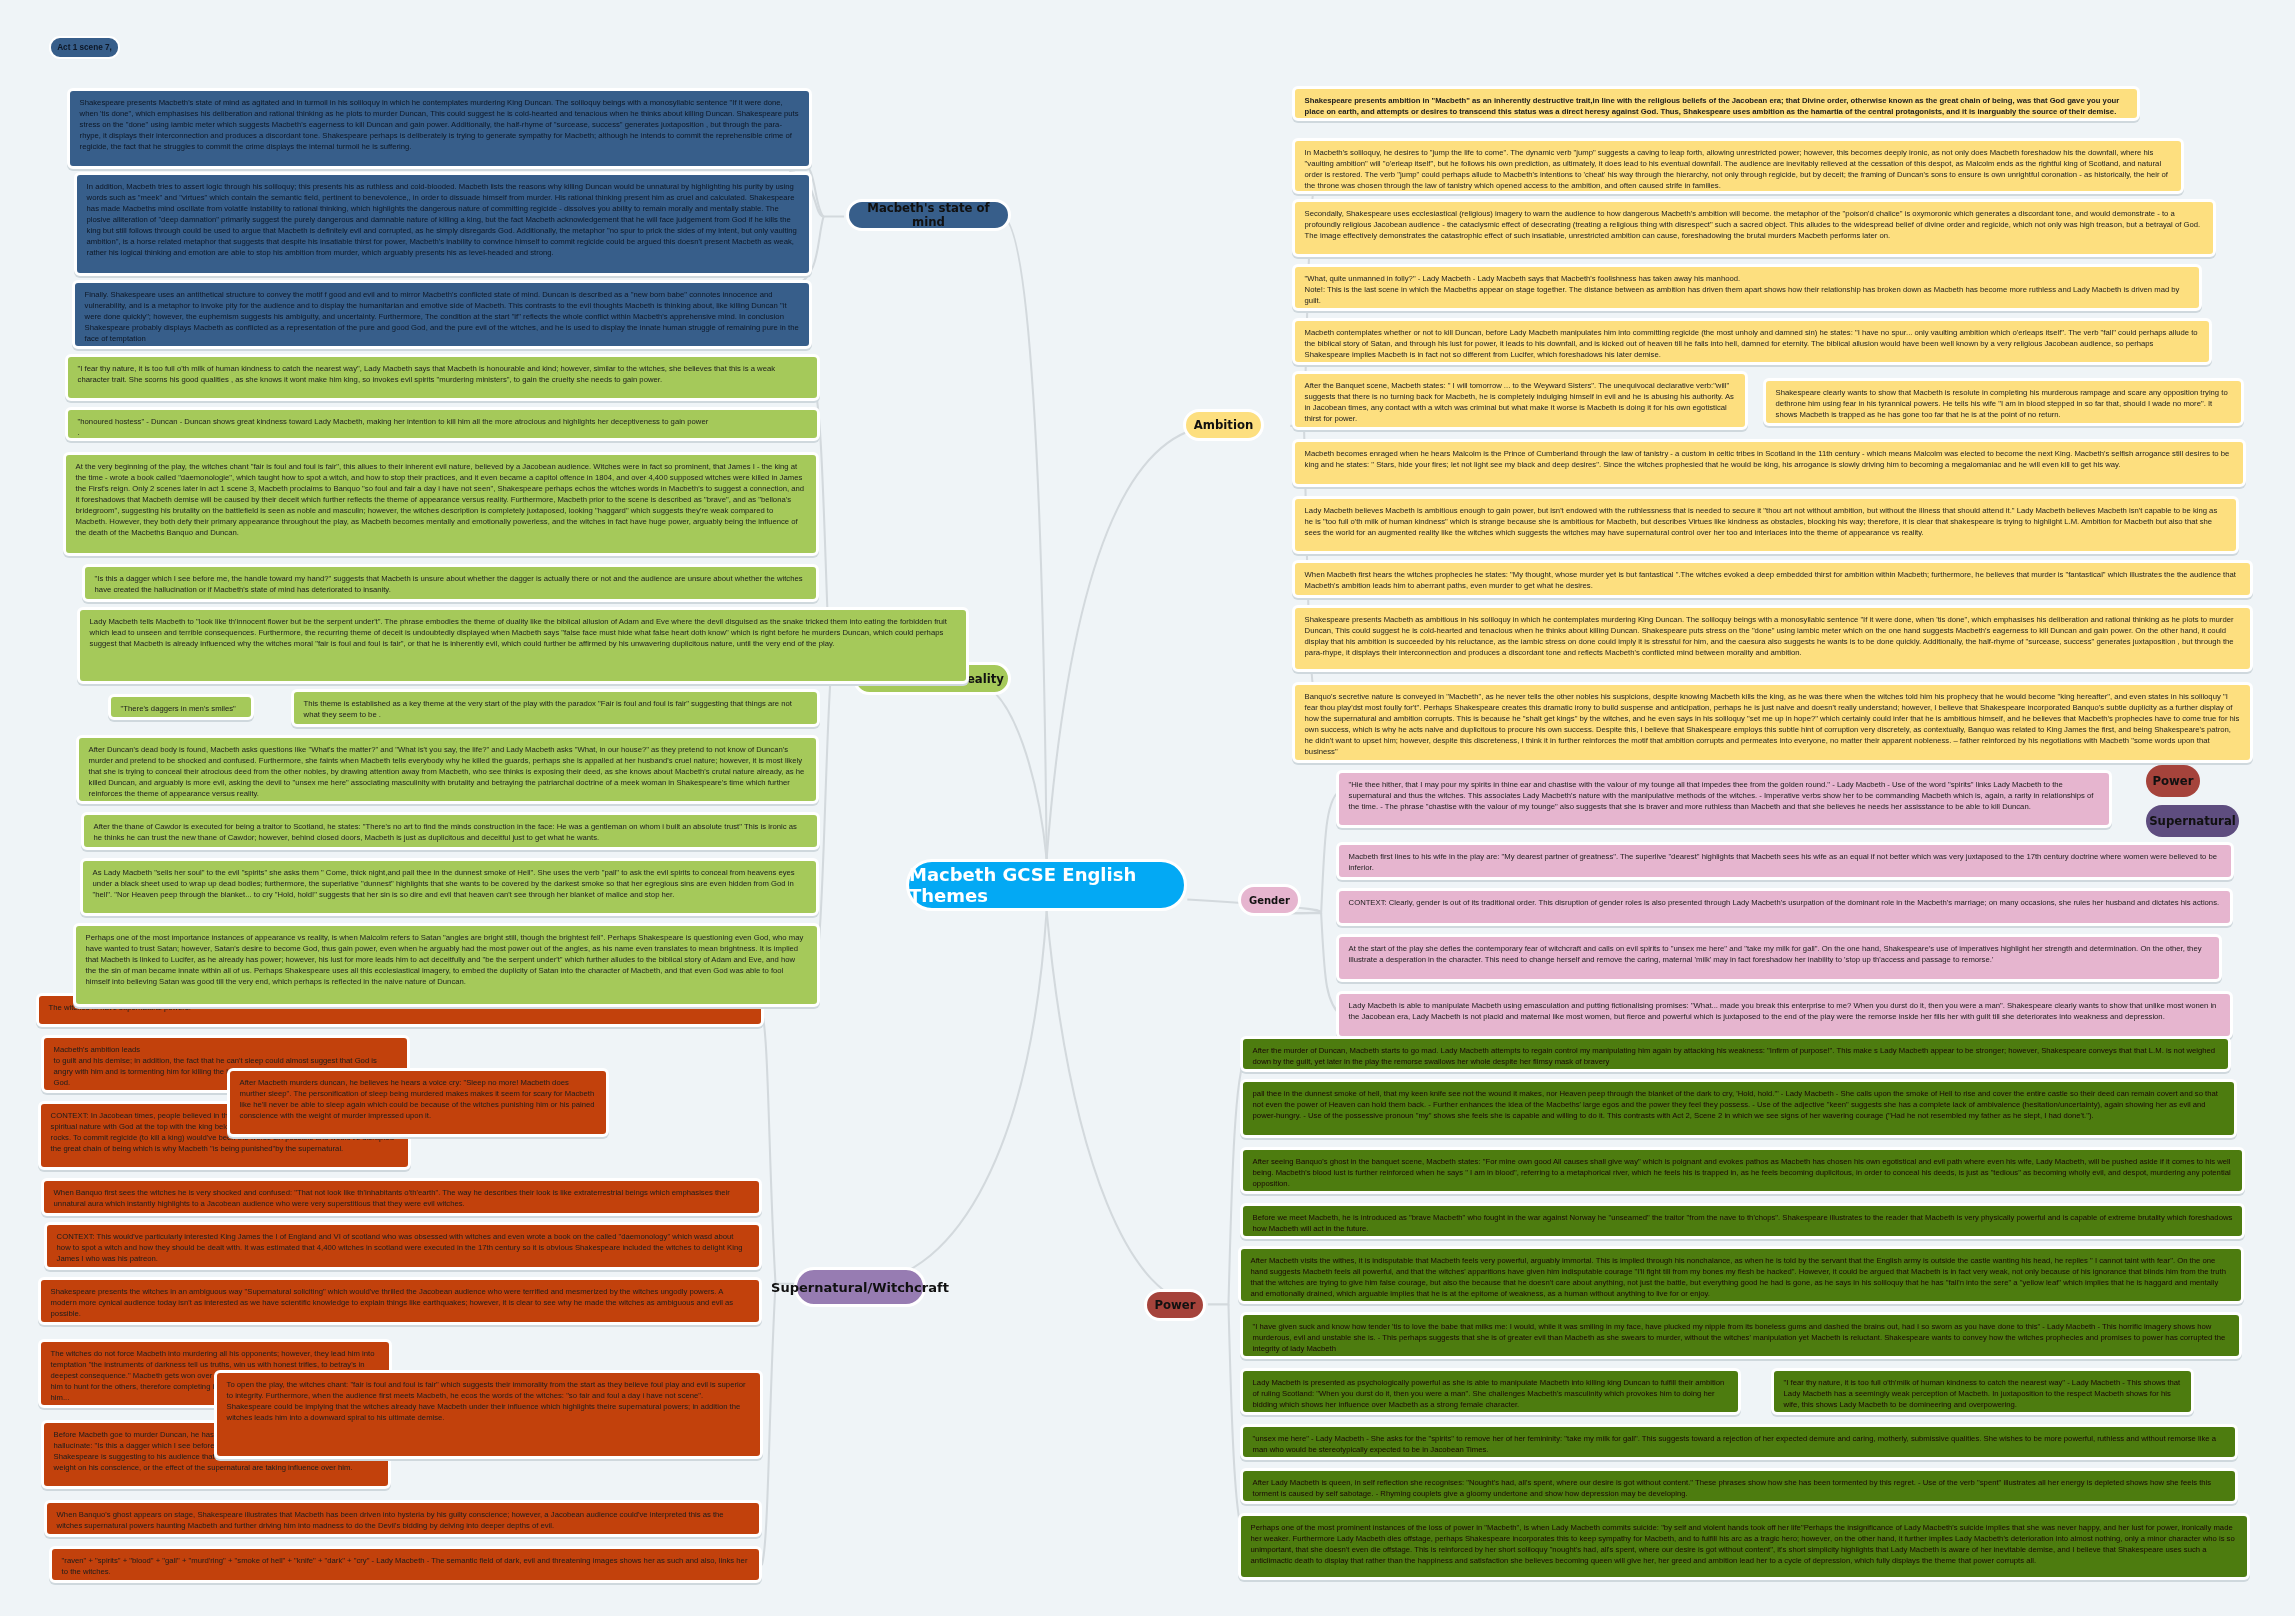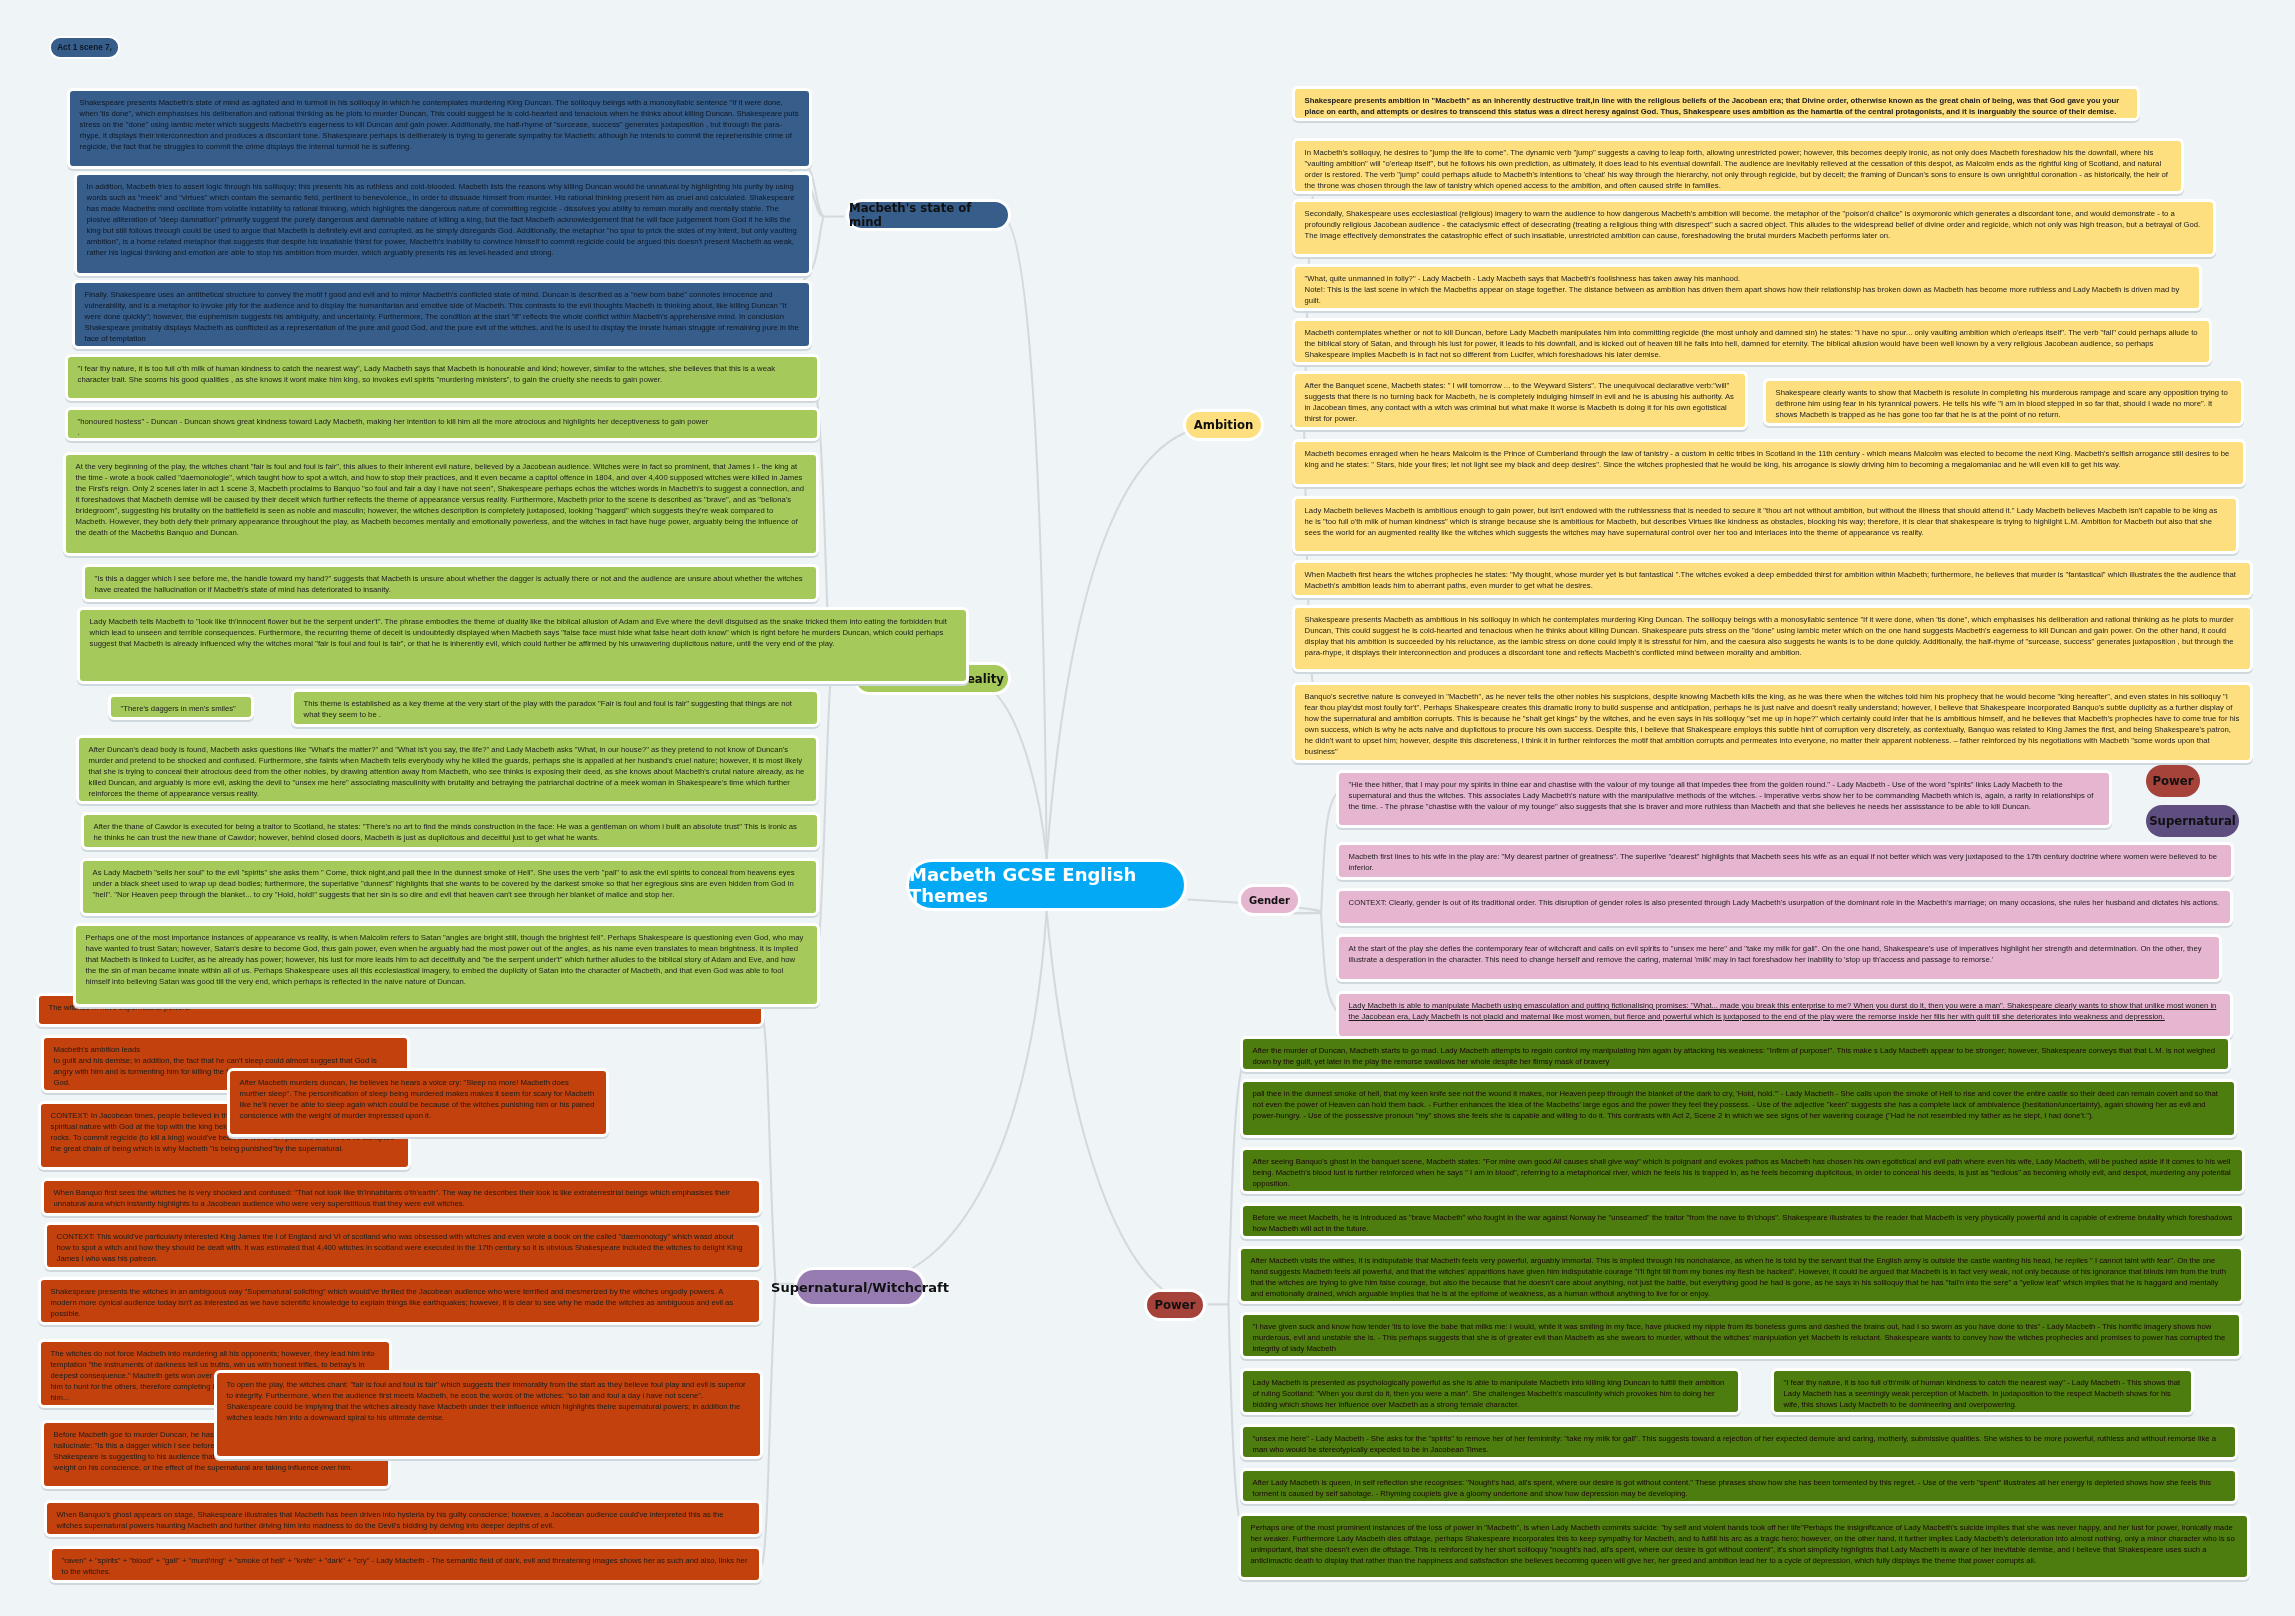--- a/index.html
+++ b/index.html
@@ -20,21 +20,21 @@
   .blue  { background:#375e8a; color:#0d1726; }
   .green { background:#a5c95a; }
   .yellow{ background:#fddf7f; }
   .pink  { background:#e6b5cf; }
   .red   { background:#4d7c0f; color:#1a0606; }
   .purple{ background:#c2410c; }
   .bold { font-weight:bold; }
   .branch {
     position:absolute; box-sizing:border-box; border-radius:20.6px;
     border:3.4px solid #ffffff; font-family:"DejaVu Sans", sans-serif;
-    font-weight:bold; text-align:left; font-size:13px; color:#111;
+    font-weight:bold; text-align:center; font-size:13px; color:#111;
     display:flex; align-items:center; justify-content:center;
   }
   .central {
     position:absolute; left:906px; top:859px; width:281px; height:52px;
     background:#03a9f4; color:#ffffff; border-radius:27.5px; border:3.4px solid #ffffff;
     font-family:"DejaVu Sans", sans-serif; font-weight:bold; font-size:18px;
     display:flex; align-items:center; justify-content:center; box-sizing:border-box;
   }
   .tag {
     position:absolute; left:49px; top:36px; width:71px; height:23px; box-sizing:border-box;
@@ -220,21 +220,21 @@
 <div class="small-branch" style="left:2146px;top:805px;width:93px;height:32px;background:#5e4d7f;">Supernatural</div>
 <div class="node pink" style="left:1336px;top:842px;width:898px;height:38px;">
     <p>Macbeth first lines to his wife in the play are: "My dearest partner of greatness". The superlive "dearest" highlights that Macbeth sees his wife  as an equal if not better which was very juxtaposed to the 17th century doctrine where women were believed to be inferior.</p>
   </div>
 <div class="node pink" style="left:1336px;top:888px;width:897px;height:38px;">
     <p>CONTEXT: Clearly, gender is out of its traditional order. This disruption of gender roles is also presented through Lady Macbeth's usurpation of the dominant role in the Macbeth's marriage; on many occasions, she rules her husband and dictates his actions.</p>
   </div>
 <div class="node pink" style="left:1336px;top:934px;width:886px;height:48px;">
     <p>At the start of the play she defies the contemporary fear of witchcraft and calls on evil spirits to "unsex me here" and "take my milk for gall". On the one hand, Shakespeare's use of imperatives highlight her strength and determination. On the other, they illustrate a desperation in the character. This need to change herself and remove the caring, maternal 'milk' may in fact foreshadow her inability to 'stop up th'access and passage to remorse.'</p>
   </div>
-<div class="node pink" style="left:1336px;top:991px;width:897px;height:48px;text-decoration:underline;">
+<div class="node pink" style="left:1336px;top:991px;width:897px;height:48px;">
     <p>Lady Macbeth is able to manipulate Macbeth using emasculation and putting fictionalising promises: "What... made you break this enterprise to me? When you durst do it, then you were a man". Shakespeare clearly wants to show that unlike most wonen in the Jacobean era, Lady Macbeth is not placid and maternal like most women, but fierce and powerful which is juxtaposed to the end of the play were the remorse inside her fills her with guilt till she deteriorates into weakness and depression.</p>
   </div>
 
 <div class="branch" style="left:1144px;top:1289px;width:62px;height:32px;background:#a5433b;font-size:11.7px;">Power</div>
 <div class="node red" style="left:1240px;top:1036px;width:991px;height:36px;">
     <p>After the murder of Duncan, Macbeth starts to go mad. Lady Macbeth attempts to regain control my manipulating him again by attacking his weakness: "Infirm of purpose!". This make s Lady Macbeth appear to be stronger; however, Shakespeare conveys that that L.M. is not weighed down by the guilt, yet later in the play the remorse swallows her whole despite her flimsy mask of bravery</p>
   </div>
 <div class="node red" style="left:1240px;top:1079px;width:997px;height:59px;">
     <p>pall thee in the dunnest smoke of hell, that my keen knife see not the wound it makes, nor Heaven peep through the blanket of the dark to cry, 'Hold, hold.'" - Lady Macbeth - She calls upon the smoke of Hell to rise and cover the entire castle so their deed can remain covert and so that not even the power of Heaven can hold them back. - Further enhances the idea of the Macbeths' large egos and the power they feel they possess. - Use of the adjective "keen" suggests she has a complete lack of ambivalence (hesitation/uncertainty), again showing her as evil and power-hungry. - Use of the possessive pronoun "my" shows she feels she is capable and willing to do it. This contrasts with Act 2, Scene 2 in which we see signs of her wavering courage ("Had he not resembled my father as he slept, I had done't.").</p>
   </div>

